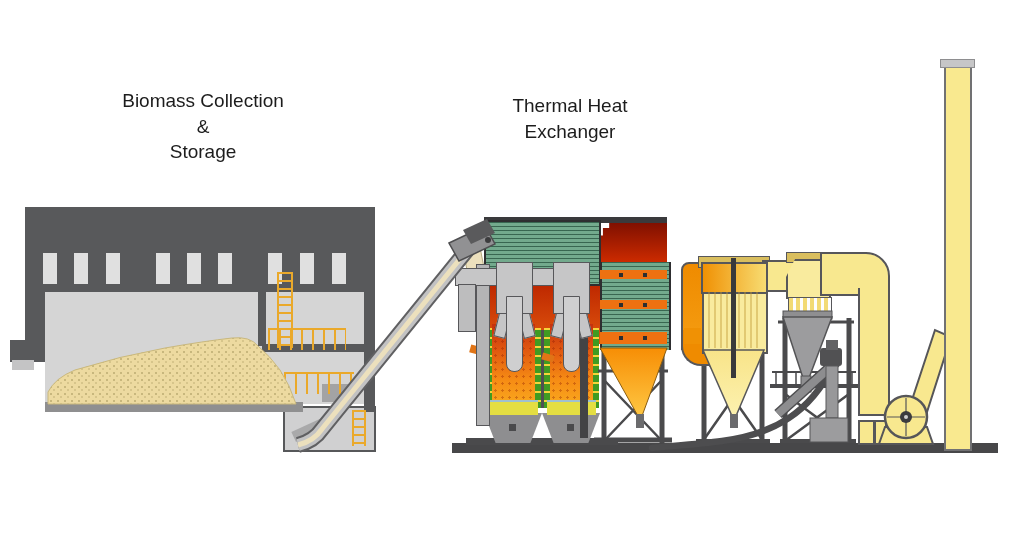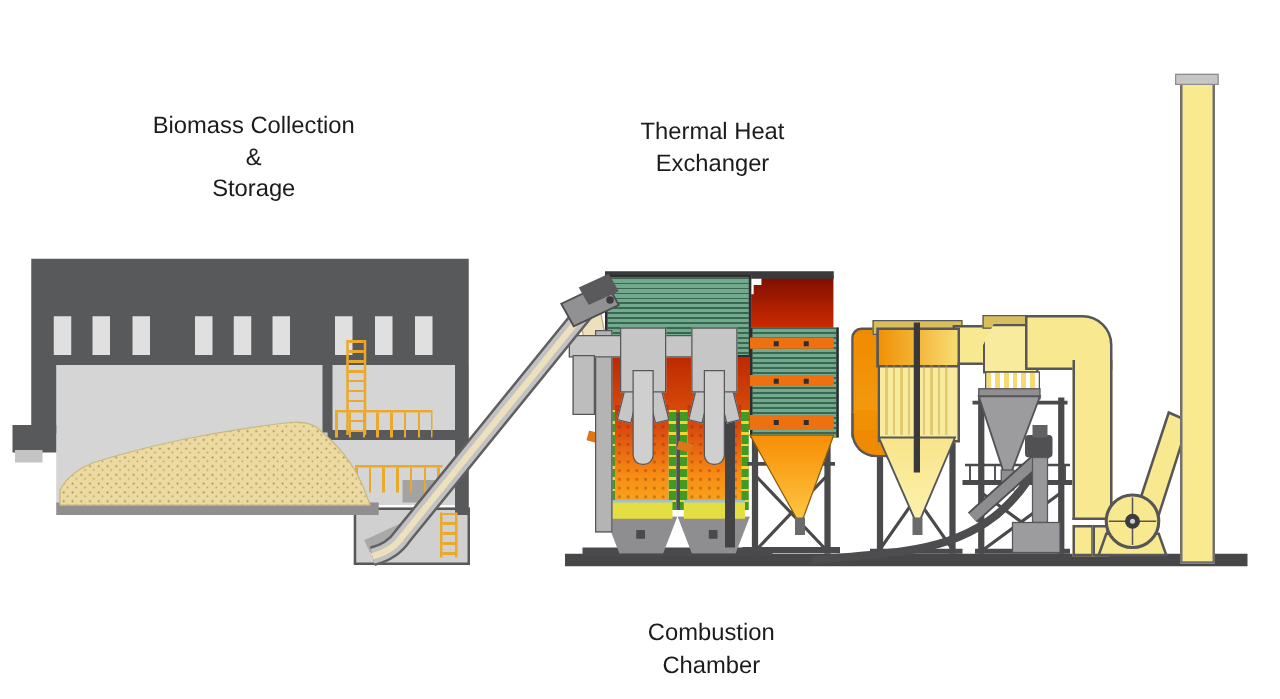--- a/index.html
+++ b/index.html
@@ -231,16 +231,14 @@
   </svg>
 
   <div class="abs" style="left:944px;top:64px;width:24px;height:383px;background:var(--chimney-yellow,#f9e98f);border:2.5px solid #717173;z-index:36;"></div>
   <div class="abs" style="left:940px;top:59px;width:33px;height:7px;background:#c6c6c7;border:1px solid #8e8e90;z-index:36;"></div>
 
   <div class="label" style="left:470px;top:93px;width:200px;">Thermal Heat
 Exchanger</div>
   <div class="label" style="left:63px;top:88px;width:280px;">Biomass Collection
 &amp;
 Storage</div>
-  <div class="label" style="left:469px;top:494px;width:200px;">Combustion
-Chamber</div>
 
 </div>
 
 </body></html>

